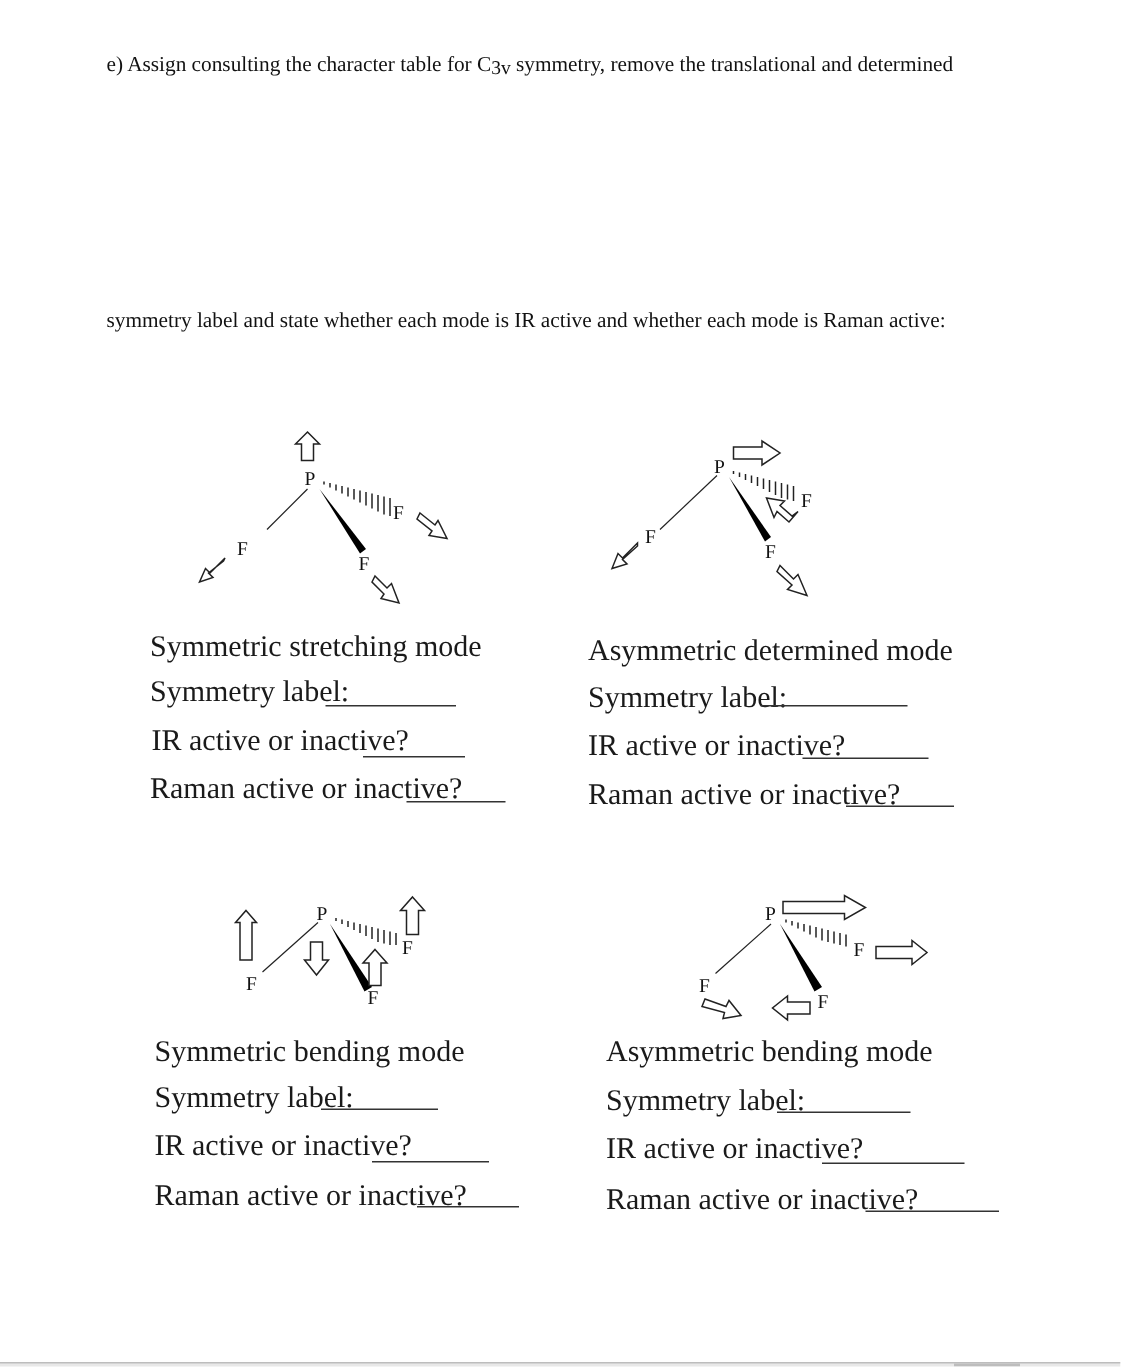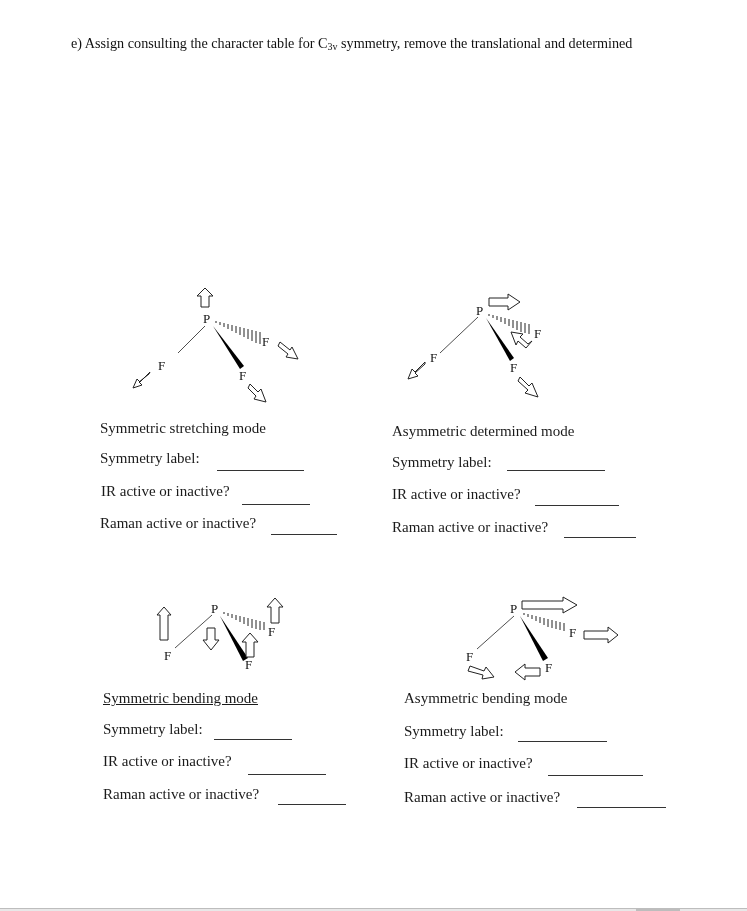--- a/index.html
+++ b/index.html
@@ -1,36 +1,37 @@
 <!DOCTYPE html>
 <html><head>
 <meta charset="utf-8">
 <style>
   html, body { margin:0; padding:0; background:#ffffff; }
   body { width:747px; height:911px; position:relative; overflow:hidden;
          font-family:"Liberation Serif", "DejaVu Serif", serif; color:#111; }
   .para { position:absolute; left:71px; font-size:14.2px; line-height:20px; white-space:nowrap; }
-  .sub { font-size:10px; vertical-align:-2px; }
+  .sub { font-size:13px; vertical-align:-2px; }
   .mode { position:absolute; }
-  .mode .title, .mode .row { position:absolute; left:0; font-size:15px; white-space:nowrap; color:#1a1a1a; }
+  .mode .title, .mode .row { position:absolute; left:0; font-size:20px; white-space:nowrap; color:#1a1a1a; }
   .blank { position:absolute; height:0; border-bottom:1.3px solid #333; }
   svg.mol { position:absolute; overflow:visible; }
   svg text { font-family:"Liberation Serif", "DejaVu Serif", serif; font-size:13px; fill:#111; }
   .arrow { fill:#fff; stroke:#222; stroke-width:1; }
   .bottom-bar { position:absolute; left:0; top:908px; width:747px; height:3px; background:#e8e8e8; border-top:1px solid #bdbdbd; }
   .bottom-thumb { position:absolute; left:636px; top:909px; width:44px; height:2px; background:#bdbdbd; }
 </style>
 </head>
 <body>
 
 <div class="para" style="top:33px;">
   <div><span>e)  Assign consulting the character table for C</span><span class="sub">3v</span><span> symmetry, remove the translational and determined</span></div>
 </div>
 
 <div class="para" style="top:204px;">
+  <div>symmetry label and state whether each mode is IR active and whether each mode is Raman active:</div>
 </div>
 
 <svg class="mol" style="left:120px;top:280px;" width="200" height="130">
 
   <path class="arrow" d="M85,8 L93,16 L89,16 L89,27 L81,27 L81,16 L77,16 Z"></path>
   <text x="83" y="43">P</text>
   <line x1="85" y1="46" x2="58" y2="73" stroke="#222" stroke-width="0.8"></line>
   <text x="38" y="90">F</text>
 
   <g stroke="#222" stroke-width="1">
@@ -150,21 +151,21 @@
   <div class="title" style="top:0;">Asymmetric determined mode</div>
   <div class="row" style="top:31px;">Symmetry label:</div>
   <div class="blank" style="left:115px;top:47px;width:98px;"></div>
   <div class="row" style="top:63px;">IR active or inactive?</div>
   <div class="blank" style="left:143px;top:82px;width:84px;"></div>
   <div class="row" style="top:96px;">Raman active or inactive?</div>
   <div class="blank" style="left:172px;top:114px;width:72px;"></div>
 </div>
 
 <div class="mode" style="left:103px;top:690px;">
-  <div class="title" style="top:0;text-decoration:underline;">Symmetric bending mode</div>
+  <div class="title" style="top:0;">Symmetric bending mode</div>
   <div class="row" style="top:31px;">Symmetry label:</div>
   <div class="blank" style="left:111px;top:49px;width:78px;"></div>
   <div class="row" style="top:63px;">IR active or inactive?</div>
   <div class="blank" style="left:145px;top:84px;width:78px;"></div>
   <div class="row" style="top:96px;">Raman active or inactive?</div>
   <div class="blank" style="left:175px;top:114px;width:68px;"></div>
 </div>
 
 <div class="mode" style="left:404px;top:690px;">
   <div class="title" style="top:0;">Asymmetric bending mode</div>

